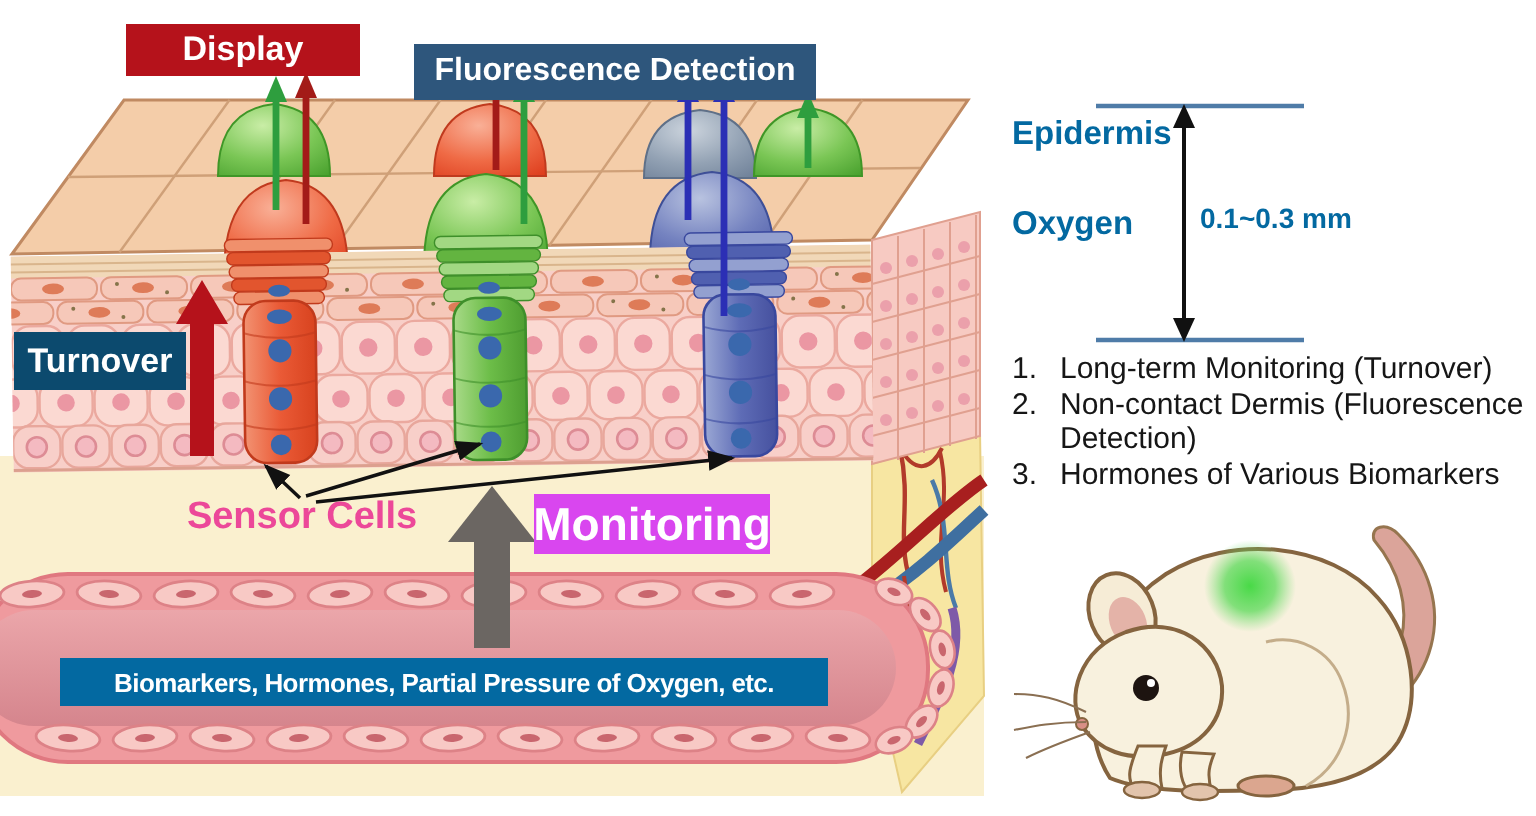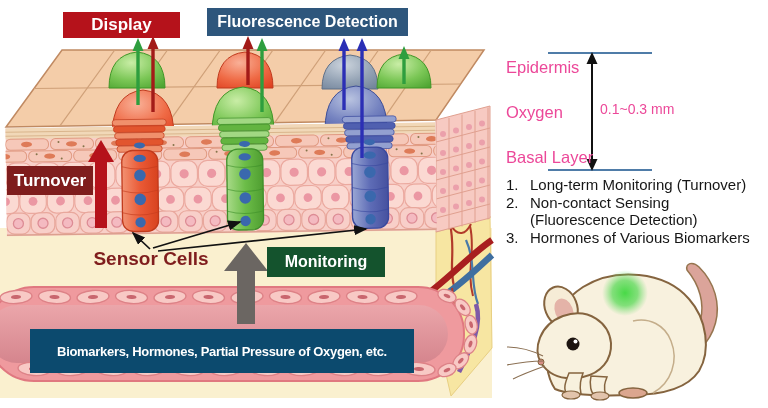--- a/index.html
+++ b/index.html
@@ -2,30 +2,30 @@
 <html><head>
 <meta charset="utf-8">
 <style>
   html,body{margin:0;padding:0;background:#fff;}
   .stage{position:relative;width:768px;height:408px;background:#ffffff;overflow:hidden;
          font-family:"Liberation Sans",sans-serif;}
   svg{position:absolute;left:0;top:0;}
   .lblbox{position:absolute;display:flex;align-items:center;justify-content:center;
           color:#fff;font-weight:bold;z-index:3;}
   #display-box{left:63px;top:12px;width:117px;height:26px;background:#b5121b;font-size:17px;}
-  #fluor-box{left:207px;top:8px;width:201px;height:28px;background:#2e567c;font-size:16px;}
-  #turnover-box{left:7px;top:166px;width:86px;height:29px;background:#7f1d1d;font-size:17px;}
-  #monitoring-box{left:267px;top:247px;width:118px;height:30px;background:#14532d;font-size:16px;}
-  #biomarkers-box{left:30px;top:329px;width:384px;height:44px;background:#0c4a6e;
+  #fluor-box{left:207px;top:22px;width:201px;height:28px;background:#2e567c;font-size:16px;}
+  #turnover-box{left:7px;top:166px;width:86px;height:29px;background:#0c4a6e;font-size:17px;}
+  #monitoring-box{left:267px;top:247px;width:118px;height:30px;background:#d946ef;font-size:23px;}
+  #biomarkers-box{left:30px;top:329px;width:384px;height:24px;background:#0369a1;
                   font-size:13px;letter-spacing:-0.3px;}
   #sensor-label{position:absolute;left:58px;top:249px;width:186px;text-align:center;
-                color:#7f1d1d;font-weight:bold;line-height:1.1;z-index:3;}
+                color:#ec4899;font-weight:bold;line-height:1.1;z-index:3;}
   #sensor-label .l1{font-size:19px;display:block;}
   #sensor-label .l2{font-size:15.5px;display:block;}
-  .rl{position:absolute;color:#ec4899;font-size:16.5px;z-index:3;}
+  .rl{position:absolute;color:#0369a1;font-size:16.5px;z-index:3;font-weight:bold;}
   #lbl-epidermis{left:506px;top:58px;}
   #lbl-dermis{left:506px;top:103px;}
   #lbl-basal{left:506px;top:148px;}
   #lbl-mm{left:600px;top:101px;font-size:14px;}
   #features{position:absolute;left:506px;top:176px;width:262px;z-index:3;}
   .feat{display:flex;font-size:15px;line-height:17.5px;color:#161616;}
   .feat .n{width:24px;flex:none;}
   .feat .t{width:238px;}
 </style>
 </head>
@@ -548,39 +548,38 @@
   <div class="lblbox" id="fluor-box">Fluorescence Detection</div>
   <div class="lblbox" id="turnover-box">Turnover</div>
   <div class="lblbox" id="monitoring-box">Monitoring</div>
   <div class="lblbox" id="biomarkers-box">Biomarkers, Hormones, Partial Pressure of Oxygen, etc.</div>
   <div id="sensor-label">
     <span class="l1">Sensor Cells</span>
   </div>
 
   <div class="rl" id="lbl-epidermis">Epidermis</div>
   <div class="rl" id="lbl-dermis">Oxygen</div>
-  <div class="rl" id="lbl-basal">Basal Layer</div>
   <div class="rl" id="lbl-mm">0.1~0.3 mm</div>
 
   <svg id="measure-svg" width="130" height="140" viewBox="0 0 130 140" style="left:540px;top:44px;z-index:2">
     <line x1="8" y1="9" x2="112" y2="9" stroke="#4f7ca8" stroke-width="2.2"></line>
     <line x1="8" y1="126" x2="112" y2="126" stroke="#4f7ca8" stroke-width="2.2"></line>
     <line x1="52" y1="13" x2="52" y2="122" stroke="#111" stroke-width="2"></line>
     <polygon points="52,8 46.5,20 57.5,20" fill="#111"></polygon>
     <polygon points="52,127 46.5,115 57.5,115" fill="#111"></polygon>
   </svg>
 
   <div id="features">
     <div class="feat">
       <span class="n">1.</span>
       <span class="t">Long-term Monitoring (Turnover)</span>
     </div>
     <div class="feat">
       <span class="n">2.</span>
-      <span class="t">Non-contact Sensing (Fluorescence Detection)</span>
+      <span class="t">Non-contact Dermis (Fluorescence Detection)</span>
     </div>
     <div class="feat">
       <span class="n">3.</span>
       <span class="t">Hormones of Various Biomarkers</span>
     </div>
   </div>
 
   <svg id="mouse-svg" width="265" height="153" viewBox="0 0 265 153" style="left:503px;top:255px;z-index:2">
     <defs>
       <radialGradient id="glow" cx="0.5" cy="0.5" r="0.5">

